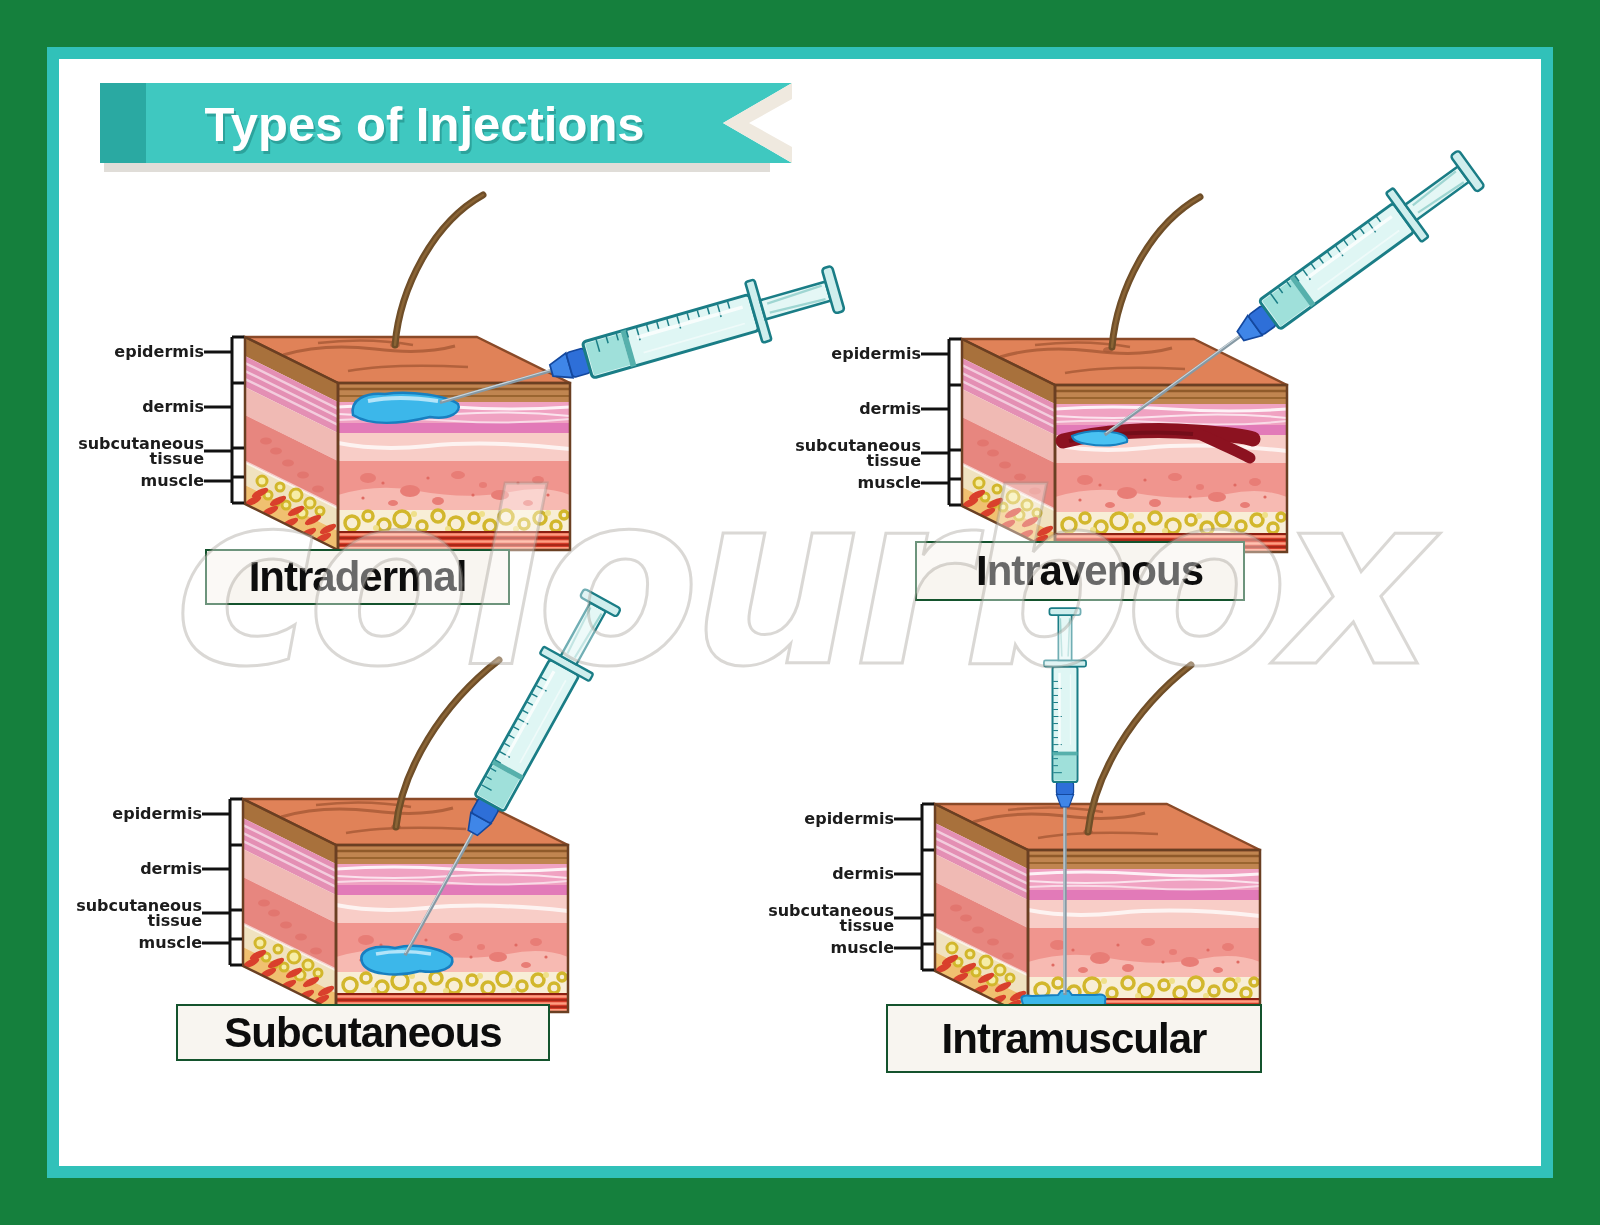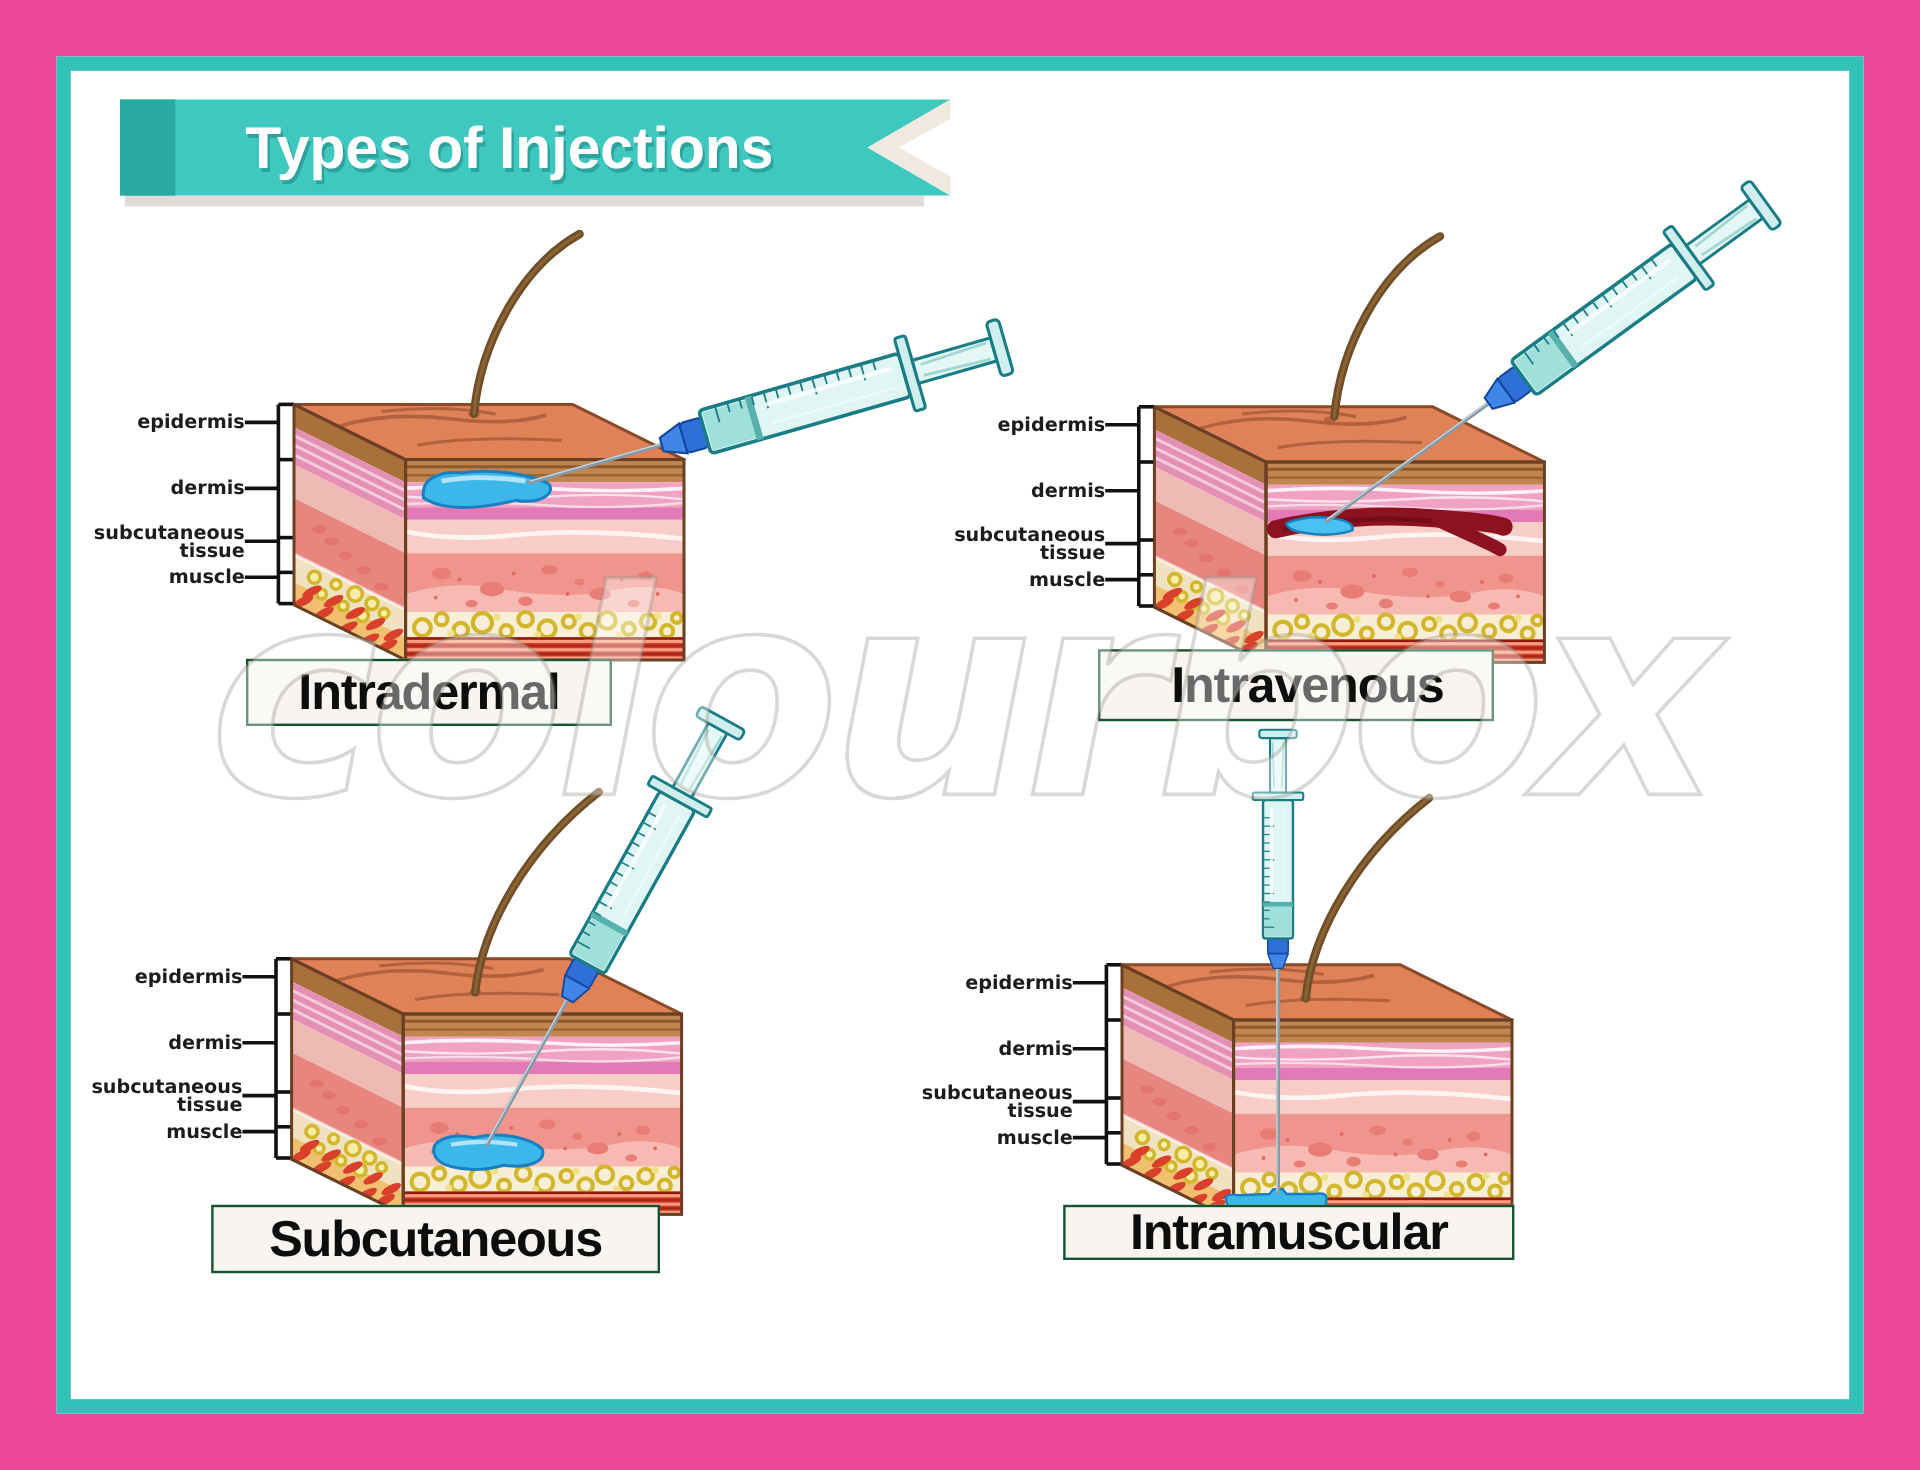--- a/index.html
+++ b/index.html
@@ -1,16 +1,16 @@
 <!DOCTYPE html>
 <html><head>
 <meta charset="utf-8">
 <style>
   html,body{margin:0;padding:0;background:#ffffff;}
-  .stage{position:relative;width:1600px;height:1225px;background:#ec4899;overflow:hidden;
+  .stage{position:relative;width:1600px;height:1225px;background:#15803d;overflow:hidden;
          font-family:"Liberation Sans",sans-serif;}
   .inner{position:absolute;left:47px;top:47px;width:1506px;height:1131px;background:#ffffff;
          border:12px solid #31c1b9;box-sizing:border-box;}
   #art{position:absolute;left:0;top:0;z-index:10;pointer-events:none;}
   .page-title{position:absolute;left:132px;top:86px;width:585px;height:76px;line-height:76px;
               text-align:center;font-size:49px;font-weight:bold;color:#ffffff;margin:0;z-index:20;
               text-shadow:2px 3px 0 rgba(23,118,112,.45);letter-spacing:0;}
   .caption{position:absolute;background:#f8f5f0;border:2px solid #14532d;z-index:20;
            display:flex;align-items:center;justify-content:center;box-sizing:border-box;}
   .caption-text{font-weight:bold;font-size:42px;color:#0d0d0d;letter-spacing:-1px;white-space:nowrap;}
@@ -733,17 +733,17 @@
   </div>
 
   <div>
     <div class="panel-labels" style="left: 738px; top: 809px; width: 156px; height: 152px;">
       <div class="lab l-epi">epidermis</div>
       <div class="lab l-der">dermis</div>
       <div class="lab l-sub1">subcutaneous</div>
       <div class="lab l-sub2">tissue</div>
       <div class="lab l-mus">muscle</div>
     </div>
-    <div class="caption" style="left: 886px; top: 1004px; width: 376px; height: 46px;">
+    <div class="caption" style="left: 886px; top: 1004px; width: 376px; height: 69px;">
       <span class="caption-text">Intramuscular</span>
     </div>
   </div>
 </div>
 
 </body></html>

